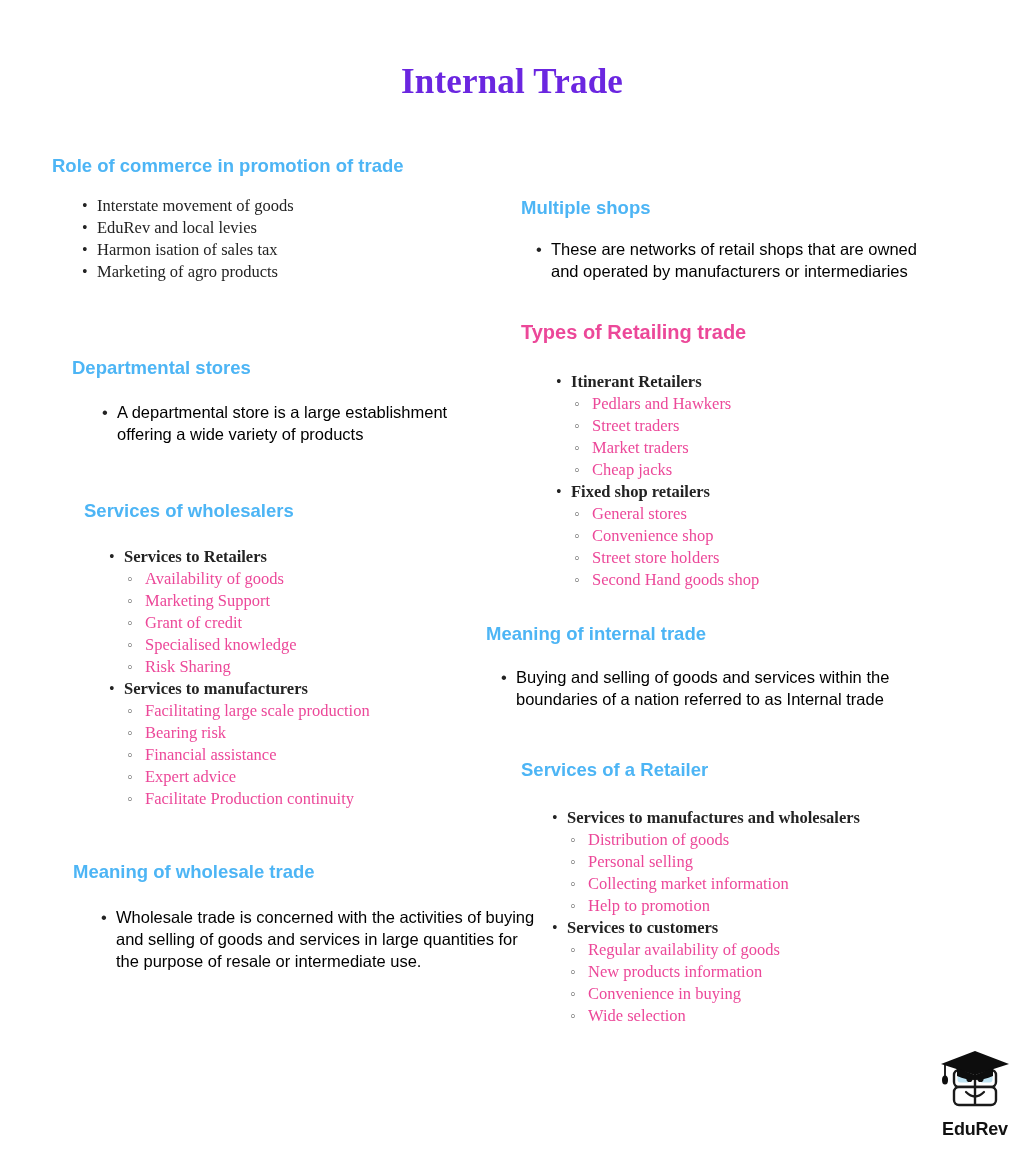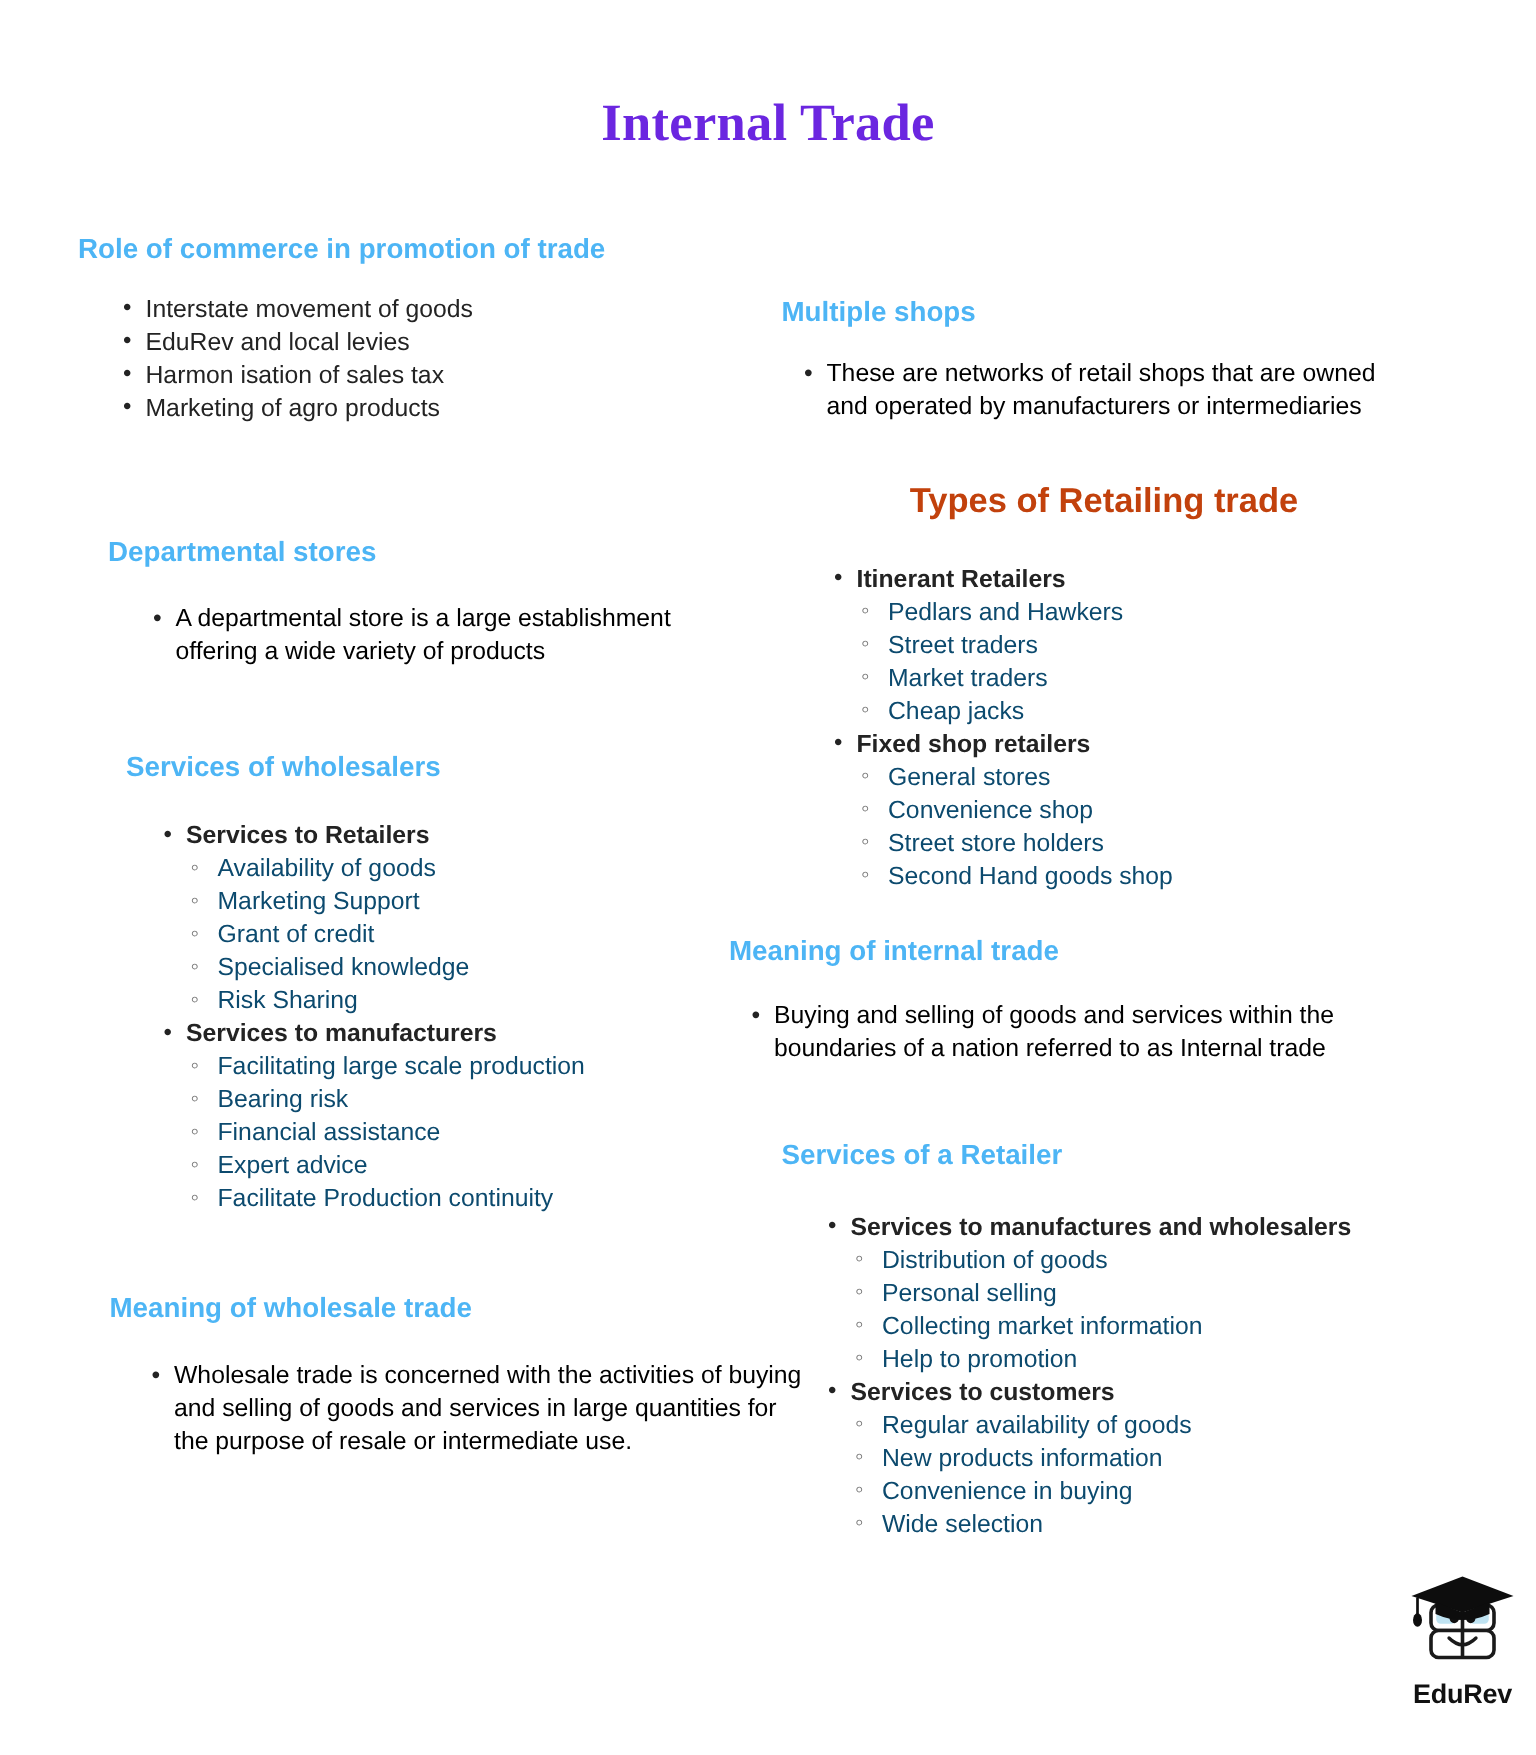--- a/index.html
+++ b/index.html
@@ -36,29 +36,29 @@
   }
   .sec-head {
     font-weight: bold;
     font-size: 18.5px;
     color: #4db5f5;
     margin: 0 0 8px 0;
     line-height: 1.2;
     white-space: nowrap;
   }
   .sec-head.cyan-light {
-    color: #c2410c;
-    font-size: 23px;
-    text-align: center;
+    color: #ec4899;
+    font-size: 20px;
   }
 
   ul.lvl1 {
     list-style: none;
     margin: 0;
     padding: 0;
+    font-family: Liberation Serif, serif;
   }
   ul.lvl1 > li {
     position: relative;
     padding-left: 18px;
     font-size: 16.5px;
     line-height: 22px;
     margin-bottom: 0px;
     color: #232323;
   }
   ul.lvl1 > li > .txt { display: block; }
@@ -79,21 +79,21 @@
     list-style: none;
     margin: 0;
     padding: 0;
   }
   ul.lvl2 > li {
     position: relative;
     padding-left: 21px;
     font-size: 16.5px;
     line-height: 22px;
     font-weight: normal;
-    color: #0c4a6e;
+    color: #ec4899;
   }
   ul.lvl2 > li::before {
     content: "\25E6";
     position: absolute;
     left: 3px;
     top: 0;
     font-size: 16px;
     line-height: 22px;
     color: #777;
   }

